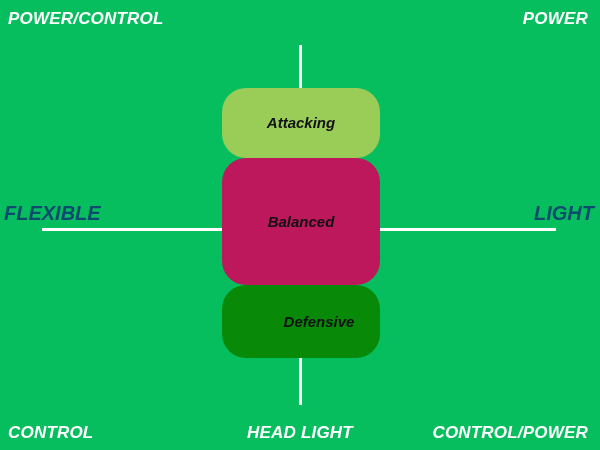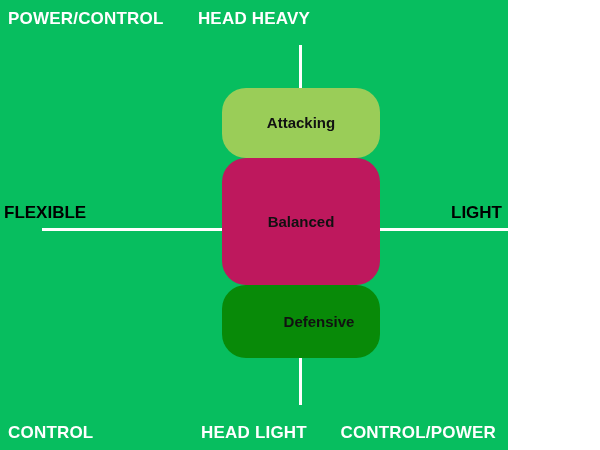--- a/index.html
+++ b/index.html
@@ -8,23 +8,24 @@
   }
   body {
     width: 600px;
     height: 450px;
     overflow: hidden;
     font-family: "Liberation Sans", sans-serif;
   }
 
   #stage {
     position: relative;
-    width: 508px;
+    width: 600px;
     height: 450px;
     background: #07be5f;
+    font-style: italic;
   }
 
   
   .corner-label {
     position: absolute;
     color: #ffffff;
     font-weight: bold;
     font-size: 17px;
     letter-spacing: 0.2px;
     line-height: 20px;
@@ -32,23 +33,23 @@
   }
   .tl { left: 8px;  top: 9px; }
   .tc { left: 0; right: 0; top: 9px; text-align: center; }
   .tr { right: 12px; top: 9px; }
   .bl { left: 8px;  top: 423px; }
   .bc { left: 0; right: 0; top: 423px; text-align: center; }
   .br { right: 12px; top: 423px; }
 
   .axis-label {
     position: absolute;
-    color: #000000;
+    color: #0c4a6e;
     font-weight: bold;
-    font-size: 17px;
+    font-size: 20px;
     line-height: 20px;
     white-space: nowrap;
   }
   .axis-left  { left: 4px;  top: 203px; }
   .axis-right { right: 6px; top: 203px; }
 
   
   .h-line {
     position: absolute;
     height: 3px;
@@ -97,21 +98,21 @@
 <body>
 
 <div id="stage">
 
   <div class="h-line h-line-left"></div>
   <div class="h-line h-line-right"></div>
   <div class="v-line v-line-top"></div>
   <div class="v-line v-line-bottom"></div>
 
   <div class="corner-label tl">POWER/CONTROL</div>
-  <div class="corner-label tc">HEAD HEAVY</div>
+  <div class="corner-label tr">POWER</div>
 
   <div class="corner-label bl">CONTROL</div>
   <div class="corner-label bc">HEAD LIGHT</div>
   <div class="corner-label br">CONTROL/POWER</div>
 
   <div class="axis-label axis-left">FLEXIBLE</div>
   <div class="axis-label axis-right">LIGHT</div>
 
   <div class="box-stack">
     <div class="box box-attacking">

